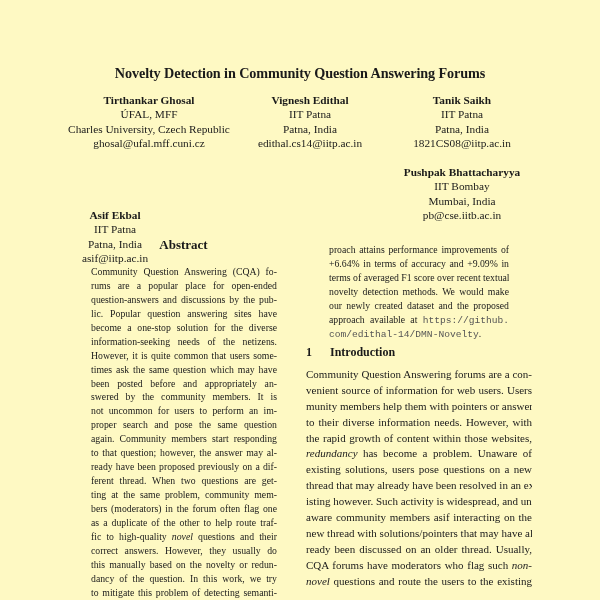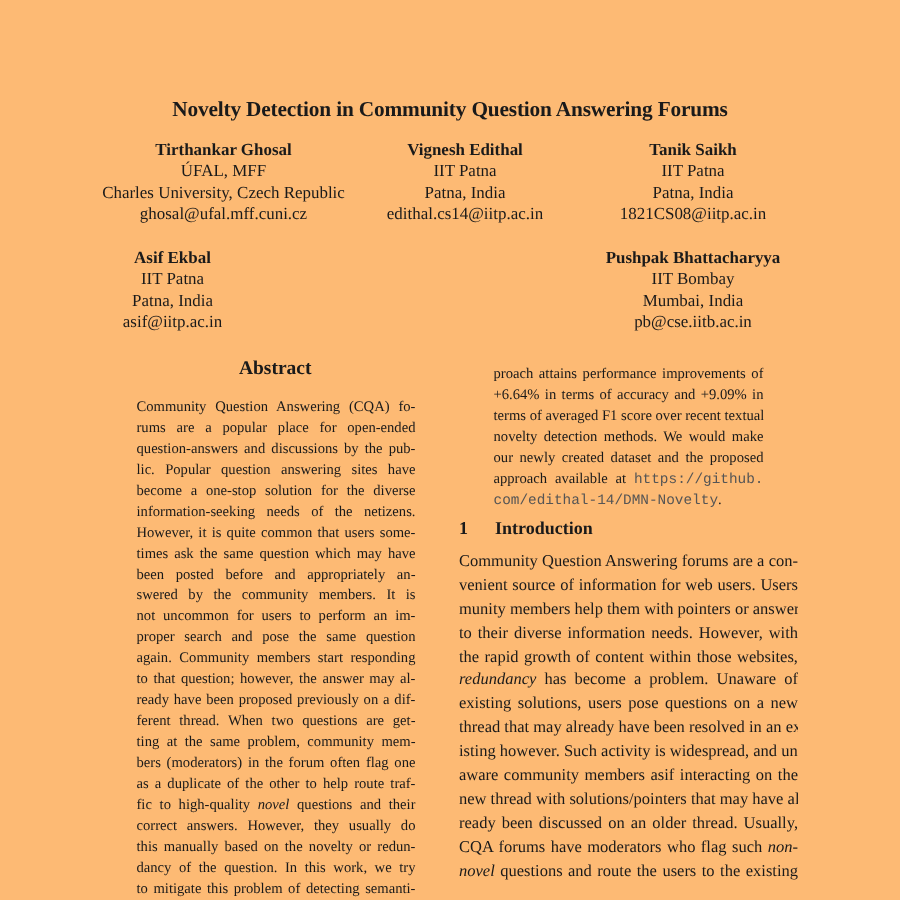--- a/index.html
+++ b/index.html
@@ -12,21 +12,21 @@
       height: 600px;
       overflow: hidden;
       position: relative;
       font-family: "Liberation Serif", "DejaVu Serif", serif;
       color: #1a1a1a;
     }
     .page {
       position: absolute;
       left: 0; top: 0;
       width: 600px; height: 600px;
-      background: #fdba74;
+      background: #fef9c3;
     }
     .title {
       position: absolute;
       left: 0; width: 600px;
       top: 64px;
       text-align: center;
       font-weight: bold;
       font-size: 14.2px;
       letter-spacing: -0.1px;
       line-height: 18px;
@@ -44,21 +44,21 @@
     .author {
       text-align: center;
       font-size: 11.3px;
       line-height: 14.4px;
     }
     .author .name { font-weight: bold; }
     .author.a1 { width: 178px; }
     .author.a2 { width: 130px; }
     .author.a3 { width: 160px; }
     .author.b1 { width: 168px; margin-left: 4px; }
-    .author.b2 { width: 110px; }
+    .author.b2 { width: 110px; margin-top: 43px; }
     .author.b3 { width: 160px; }
 
     .abstract-heading {
       position: absolute;
       left: 91px; width: 185px;
       top: 238px;
       text-align: center;
       font-weight: bold;
       font-size: 13px;
       line-height: 14px;

